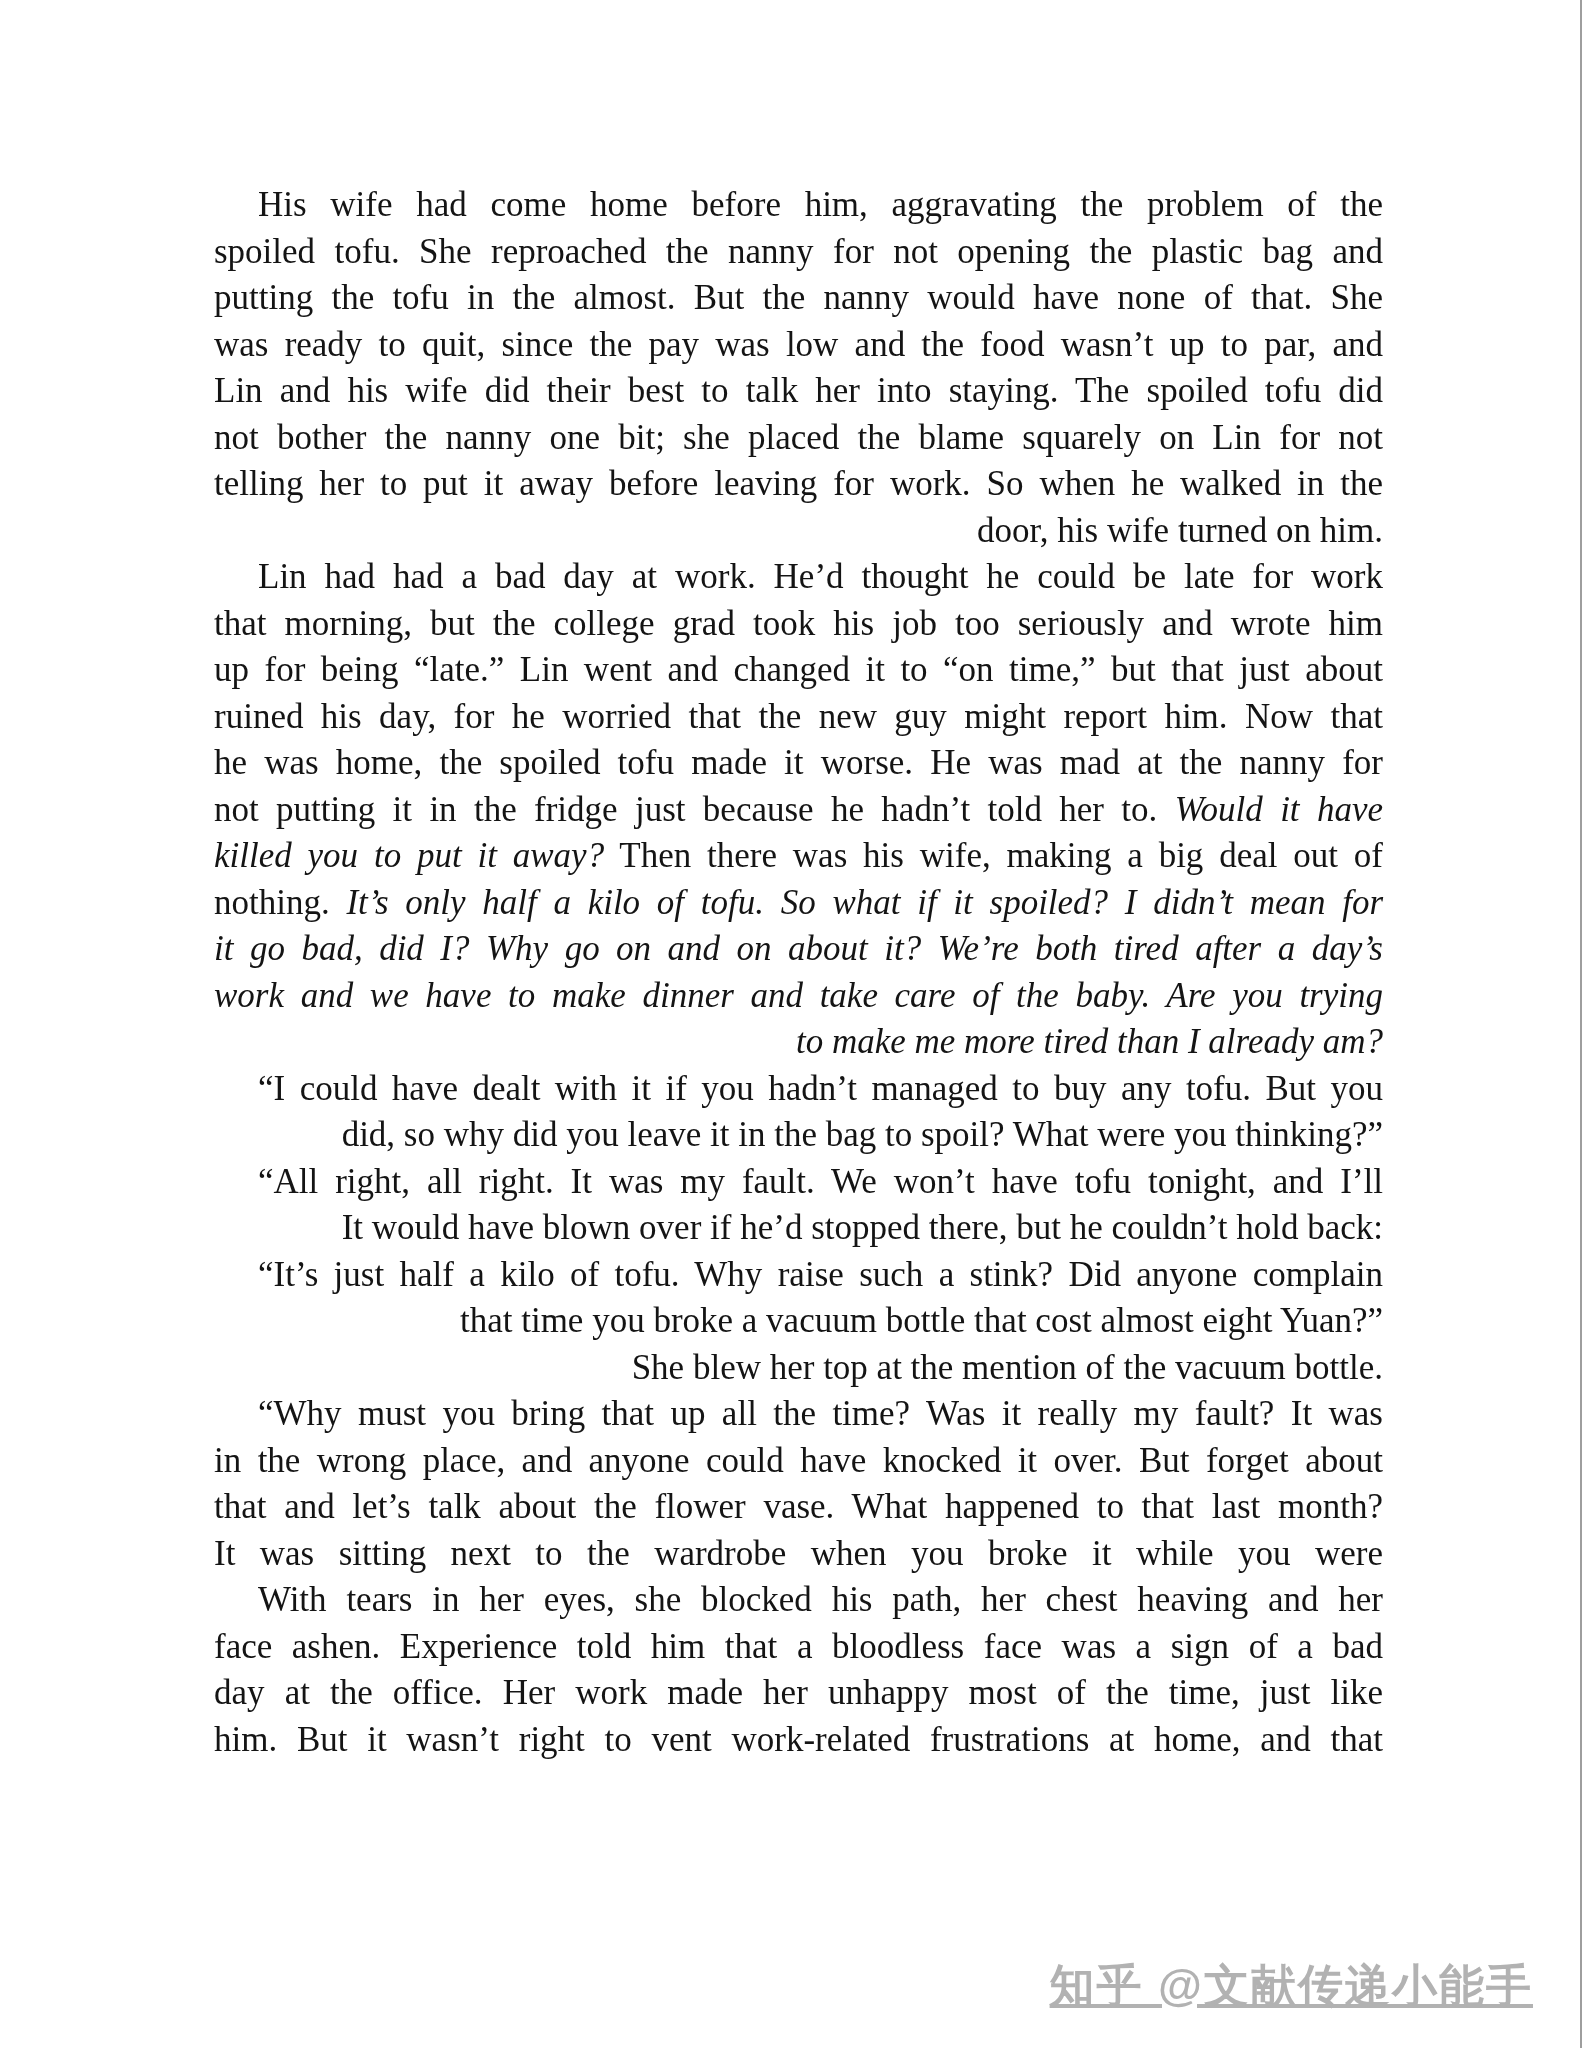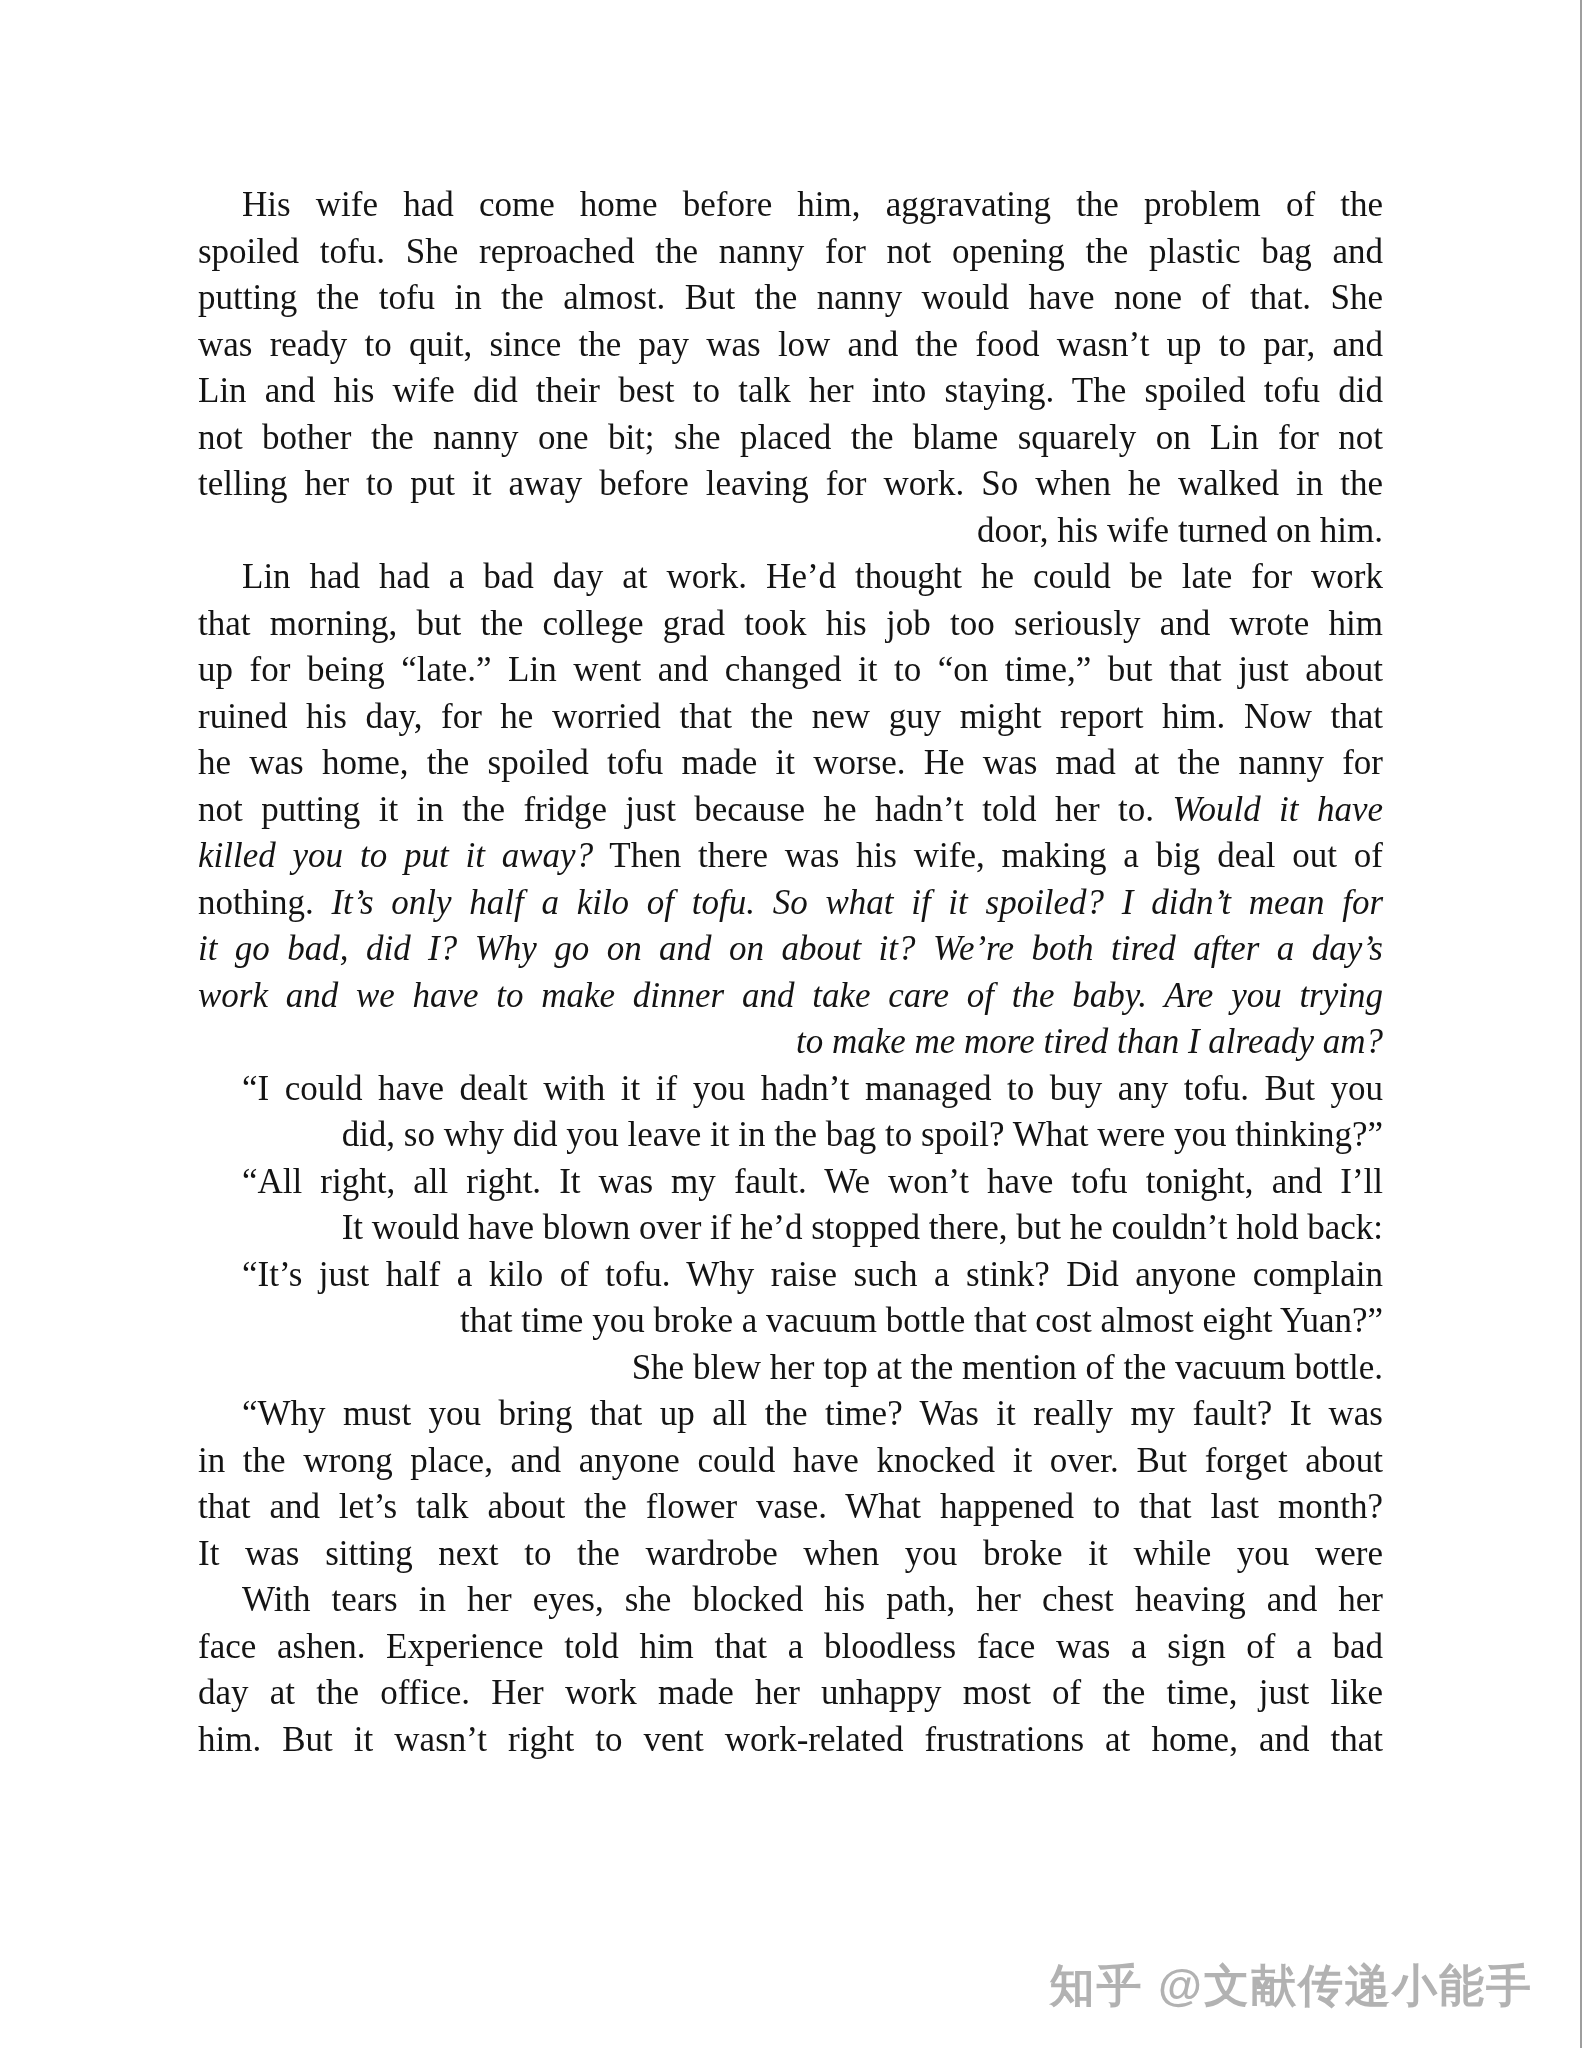--- a/index.html
+++ b/index.html
@@ -23,36 +23,38 @@
   }
   .line {
     font-size: 35px;
     line-height: 46.5px;
     text-align: right;
     white-space: normal;
   }
   .line.just {
     text-align: justify;
     text-align-last: justify;
+    margin-left: 16px;
   }
   .line.indent {
     text-indent: 44px;
   }
   .seg-italic {
     font-style: italic;
   }
   #watermark {
     position: absolute;
     top: 1956px;
     right: 50px;
     font-family: "Liberation Sans", "DejaVu Sans", sans-serif;
     font-weight: bold;
     font-size: 45px;
     letter-spacing: 2px;
     white-space: nowrap;
+    text-decoration: underline;
   }
   #scan-edge {
     position: absolute;
     top: 0;
     right: 1px;
     width: 2px;
     height: 2048px;
   }
 </style>
 </head>

